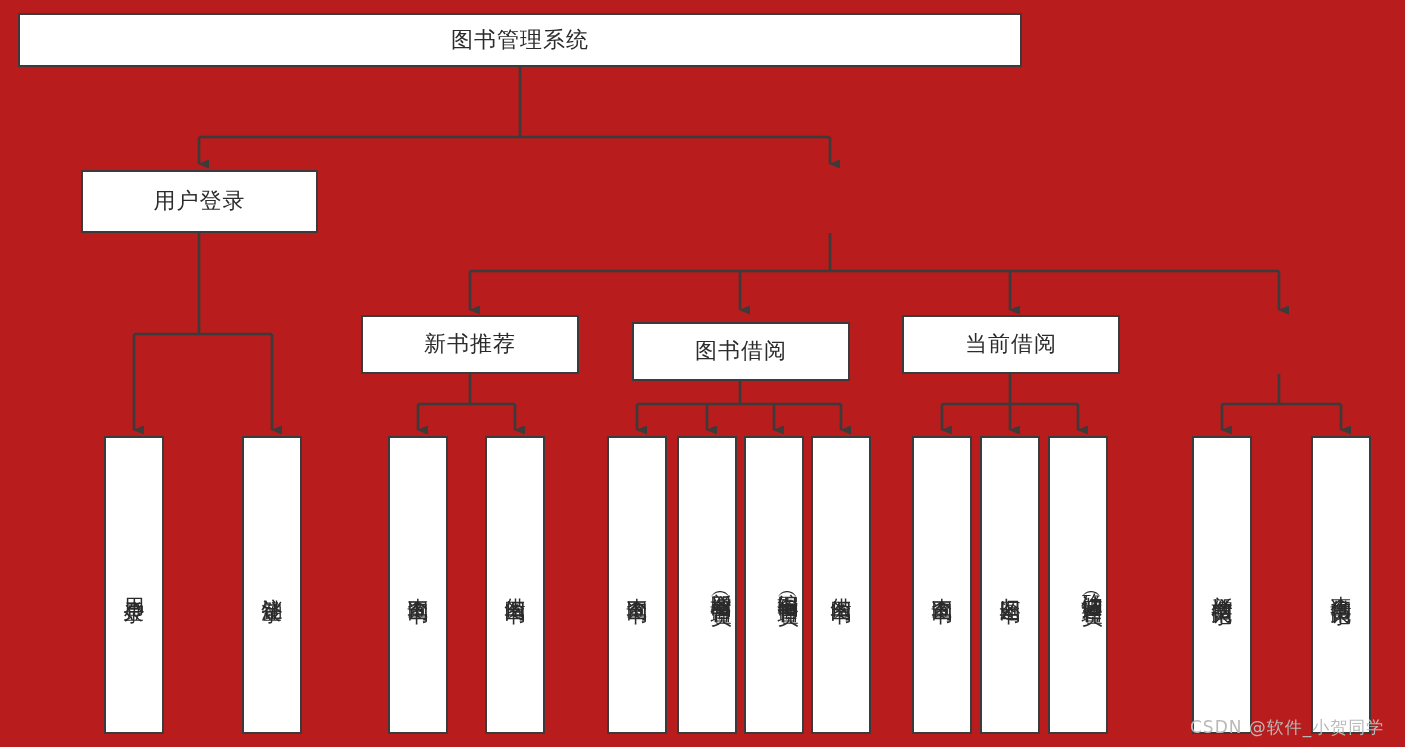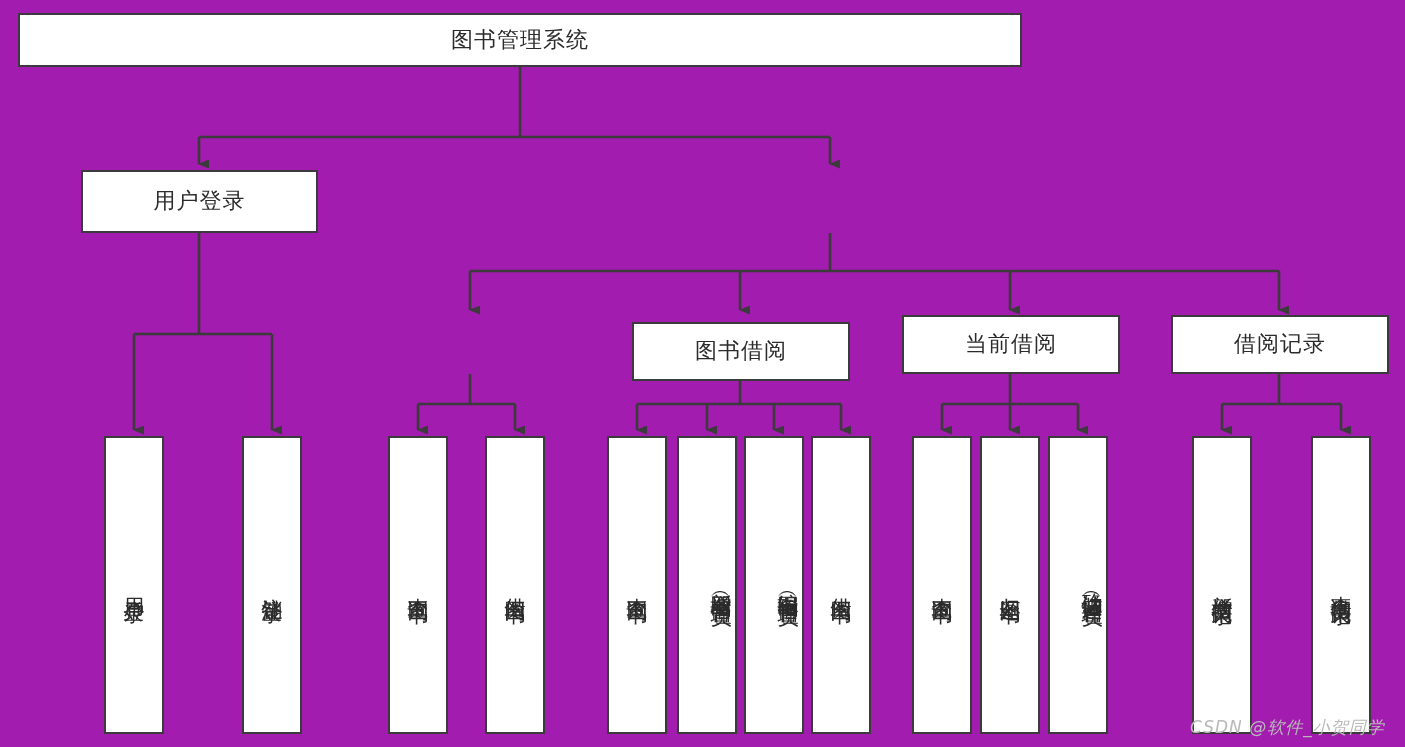--- a/index.html
+++ b/index.html
@@ -7,21 +7,21 @@
     padding: 0;
     background: #ffffff;
   }
   body {
     font-family: "DejaVu Sans", "Liberation Sans", sans-serif;
   }
   #canvas {
     position: relative;
     width: 1405px;
     height: 747px;
-    background: #a21caf;
+    background: #b91c1c;
     overflow: hidden;
   }
   #diagram-svg {
     position: absolute;
     left: 0;
     top: 0;
     width: 1405px;
     height: 747px;
   }
   .node-box {
@@ -115,37 +115,37 @@
       <path d="M1222,404 L1341,404"></path>
       <path d="M1222,404 L1222,430" marker-end="url(#arrowhead)"></path>
       <path d="M1341,404 L1341,430" marker-end="url(#arrowhead)"></path>
     </g>
   </svg>
 
   <div class="node-box horizontal" style="left:18px; top:13px; width:1004px; height:54px;">图书管理系统</div>
 
   <div class="node-box horizontal" style="left:81px; top:170px; width:237px; height:63px;">用户登录</div>
 
+  <div class="node-box horizontal" style="left:361px; top:315px; width:218px; height:59px;">新书推荐</div>
   <div class="node-box horizontal" style="left:632px; top:315px; width:218px; height:59px;margin-top:7px;">图书借阅</div>
   <div class="node-box horizontal" style="left:902px; top:315px; width:218px; height:59px;">当前借阅</div>
-  <div class="node-box horizontal" style="left:1171px; top:315px; width:218px; height:59px;">借阅记录</div>
 
   <div class="node-box vertical align-center" style="left:104px; top:436px; width:60px; height:298px;">用户登录</div>
   <div class="node-box vertical align-center" style="left:242px; top:436px; width:60px; height:298px;">注销登录</div>
 
   <div class="node-box vertical align-center" style="left:388px; top:436px; width:60px; height:298px;">查询图书</div>
   <div class="node-box vertical align-center" style="left:485px; top:436px; width:60px; height:298px;">借阅图书</div>
 
   <div class="node-box vertical align-center" style="left:607px; top:436px; width:60px; height:298px;">查询图书</div>
   <div class="node-box vertical align-start" style="left:677px; top:436px; width:60px; height:298px;">新增图书（管理员）</div>
   <div class="node-box vertical align-start" style="left:744px; top:436px; width:60px; height:298px;">编辑图书（管理员）</div>
   <div class="node-box vertical align-center" style="left:811px; top:436px; width:60px; height:298px;">借阅图书</div>
 
   <div class="node-box vertical align-center" style="left:912px; top:436px; width:60px; height:298px;">查询图书</div>
   <div class="node-box vertical align-center" style="left:980px; top:436px; width:60px; height:298px;">归还图书</div>
   <div class="node-box vertical align-start" style="left:1048px; top:436px; width:60px; height:298px;">确认归还（管理员）</div>
 
   <div class="node-box vertical align-center" style="left:1192px; top:436px; width:60px; height:298px;">新增借阅记录</div>
   <div class="node-box vertical align-center" style="left:1311px; top:436px; width:60px; height:298px;">查询借阅记录</div>
 
-  <div class="watermark" style="left:1190px; top:716px;font-style:italic;">CSDN @软件_小贺同学</div>
+  <div class="watermark" style="left:1190px; top:716px;">CSDN @软件_小贺同学</div>
 
 </div>
 
 </body></html>

